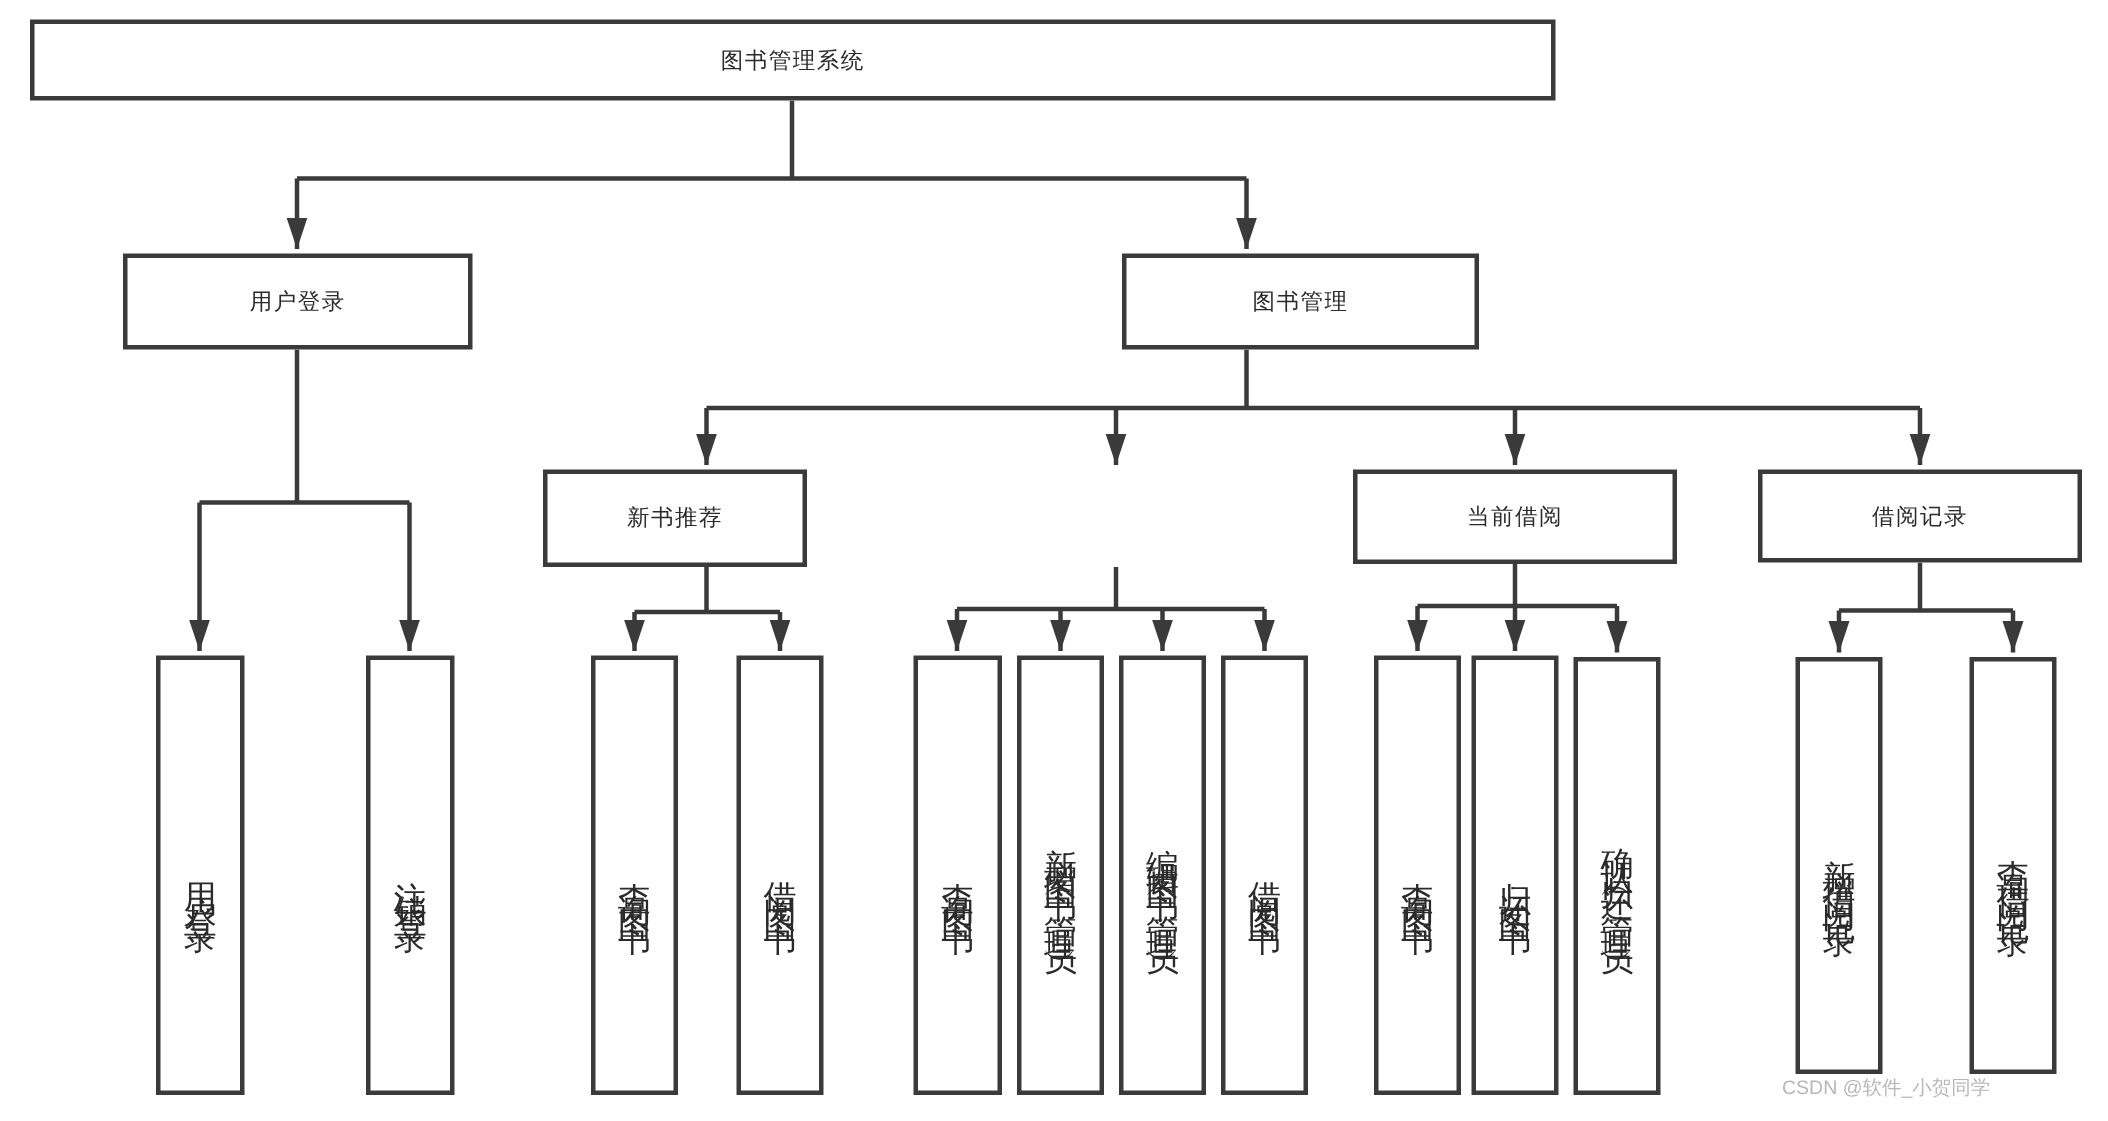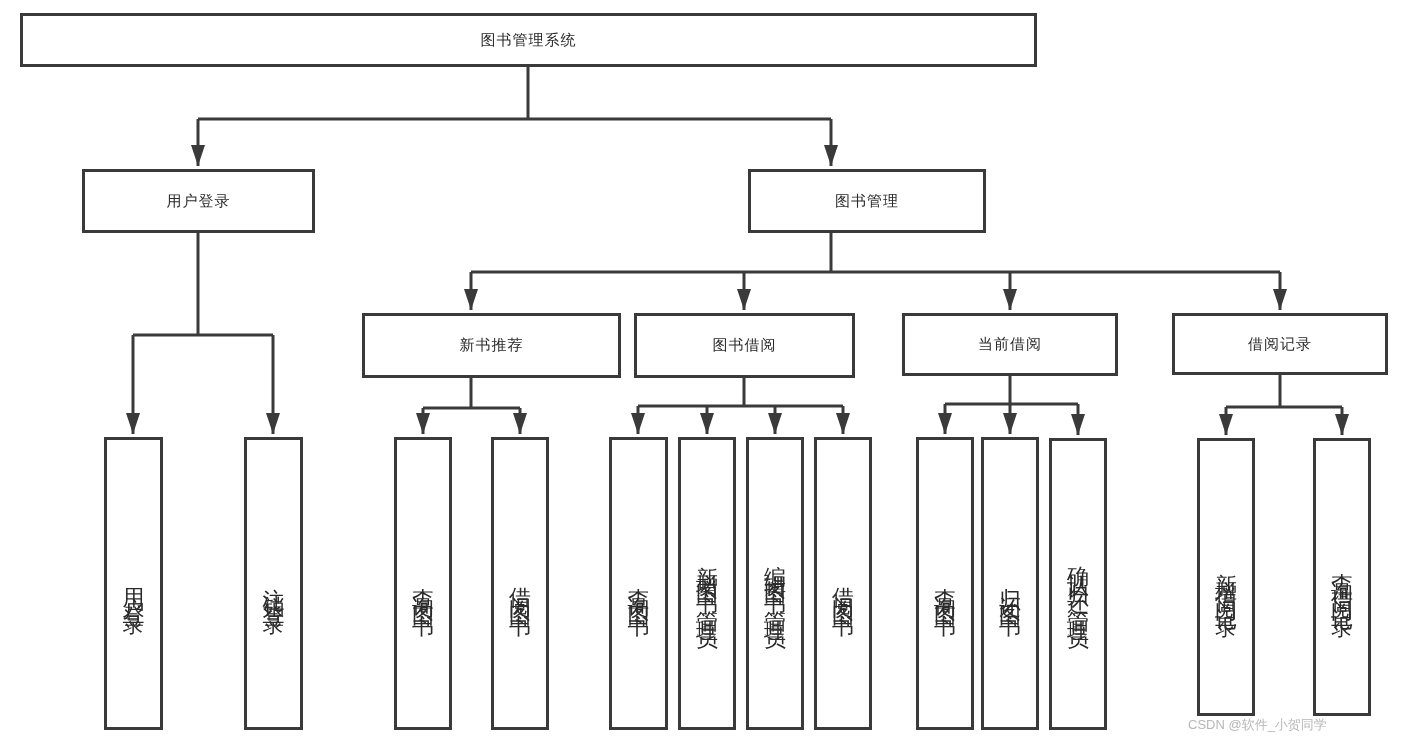--- a/index.html
+++ b/index.html
@@ -110,22 +110,21 @@
       <path d="M1226,407 V435" marker-end="url(#arr)"></path>
       <path d="M1342,407 V435" marker-end="url(#arr)"></path>
     </g>
   </svg>
 
   <div class="node h" style="left:20px; top:13px; width:1017px; height:54px;">图书管理系统</div>
 
   <div class="node h" style="left:82px; top:169px; width:233px; height:64px;">用户登录</div>
   <div class="node h" style="left:712px; top:169px; width:238px; height:64px;margin-left:36px;">图书管理</div>
 
-  <div class="node h" style="left:362px; top:313px; width:259px; height:65px;">新书推荐</div>
-  <div class="node h" style="left:634px; top:313px; width:221px; height:65px;">图书借阅</div>
+  <div class="node h" style="left:362px; top:313px; width:176px; height:65px;">新书推荐</div>
   <div class="node h" style="left:902px; top:313px; width:216px; height:63px;text-align:center;">当前借阅</div>
   <div class="node h" style="left:1172px; top:313px; width:216px; height:62px;">借阅记录</div>
 
   <div class="node v" style="left:104px; top:437px; width:59px; height:293px;">
     <span>用户登录</span>
   </div>
   <div class="node v" style="left:244px; top:437px; width:59px; height:293px;">
     <span>注销登录</span>
   </div>
 

